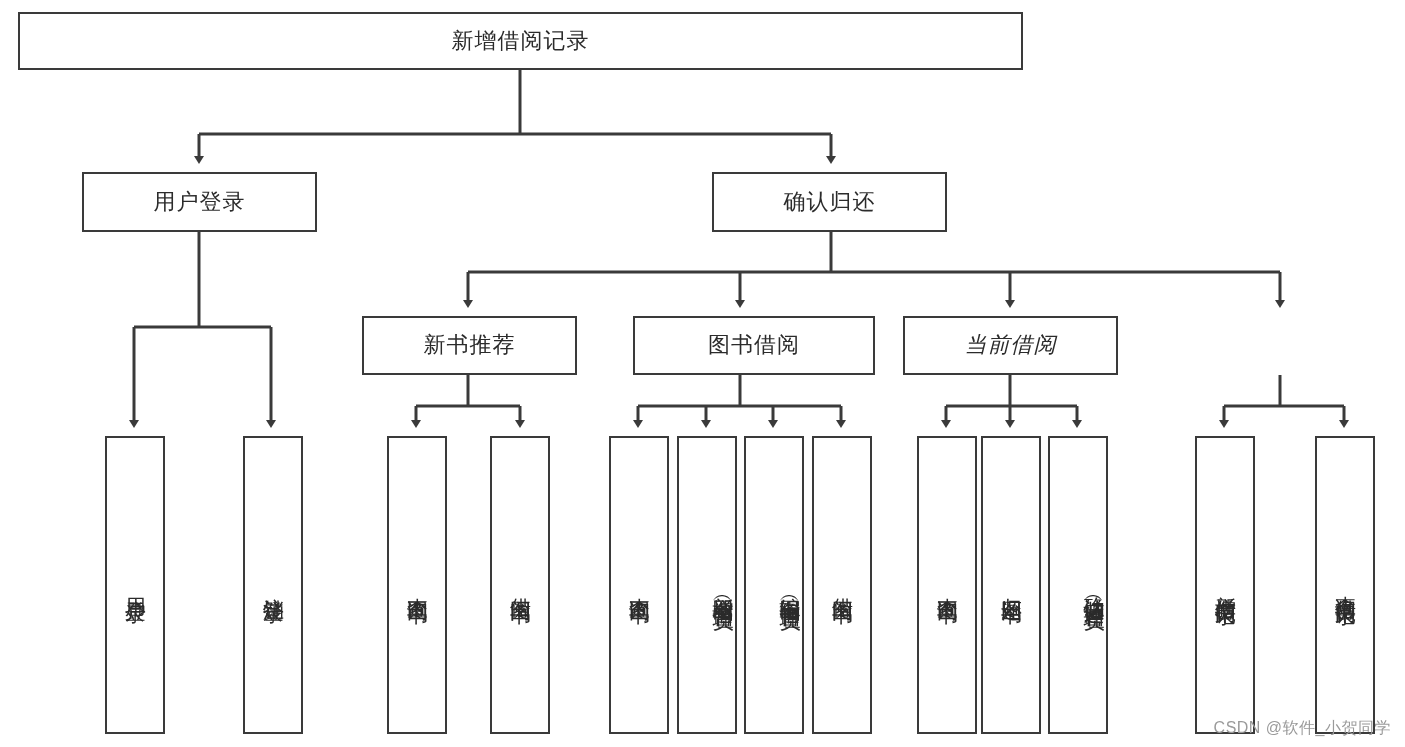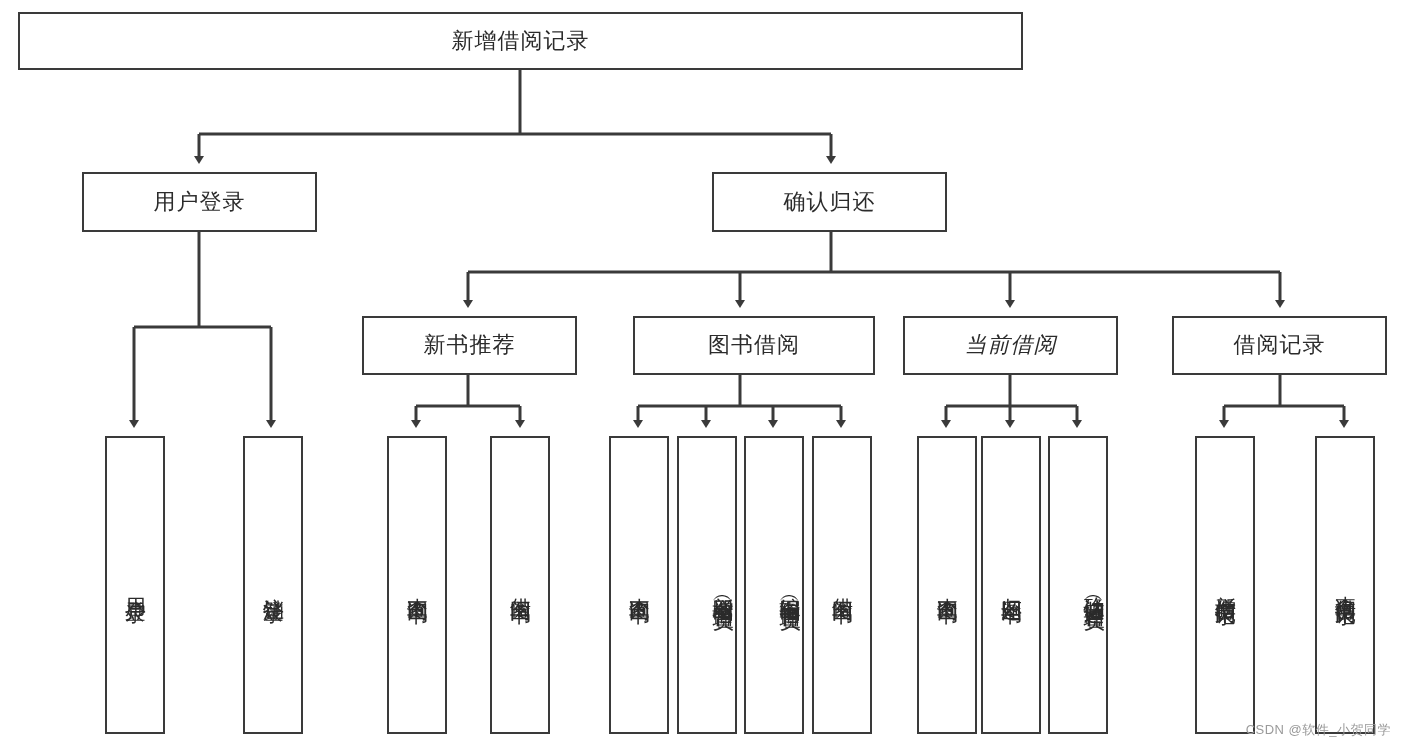--- a/index.html
+++ b/index.html
@@ -51,21 +51,21 @@
     padding-top: 8px;
   }
   .node.v.mid {
     align-items: center;
     padding-top: 0;
   }
   .watermark {
     position: absolute;
     right: 14px;
     bottom: 8px;
-    font-size: 13px;
+    font-size: 16px;
     color: #9a9a9a;
     letter-spacing: 0.5px;
     white-space: nowrap;
   }
 </style>
 </head>
 <body>
 
 <div id="canvas">
 
@@ -132,23 +132,20 @@
 
   <div class="node h" style="left:362px; top:316px; width:215px; height:59px;">
     <span>新书推荐</span>
   </div>
   <div class="node h" style="left:633px; top:316px; width:242px; height:59px;">
     <span>图书借阅</span>
   </div>
   <div class="node h" style="left:903px; top:316px; width:215px; height:59px;font-style:italic;">
     <span>当前借阅</span>
   </div>
-  <div class="node h" style="left:1172px; top:316px; width:215px; height:59px;">
-    <span>借阅记录</span>
-  </div>
 
   <div class="node v mid" style="left:105px; top:436px; width:60px; height:298px;">
     <span>用户登录</span>
   </div>
   <div class="node v mid" style="left:243px; top:436px; width:60px; height:298px;">
     <span>注销登录</span>
   </div>
 
   <div class="node v mid" style="left:387px; top:436px; width:60px; height:298px;">
     <span>查询图书</span>

